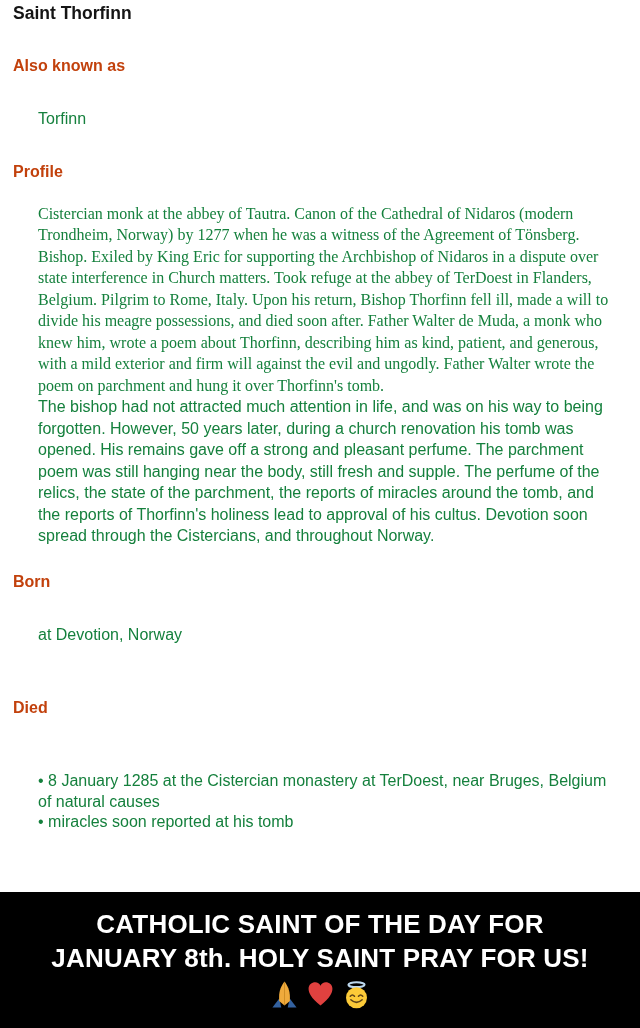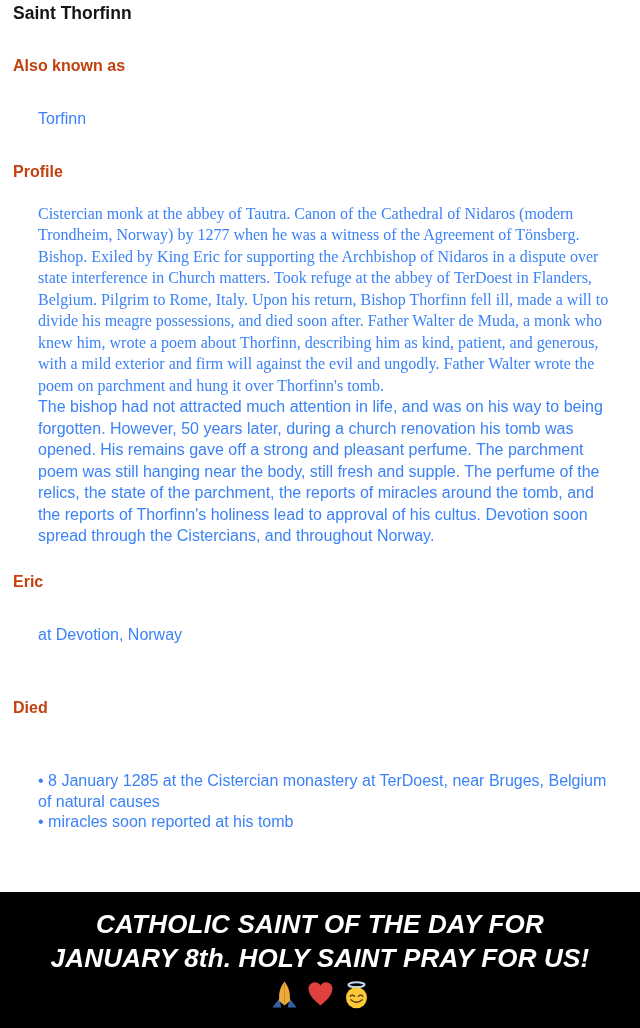--- a/index.html
+++ b/index.html
@@ -24,21 +24,21 @@
   }
   .sec-h {
     font-size: 16px;
     line-height: 22px;
     font-weight: 700;
     color: #c2410c;
   }
   .body-text {
     font-size: 16px;
     line-height: 21.5px;
-    color: #3b82f6;
+    color: #15803d;
   }
   .indent { margin-left: 25px; }
   .mt31 { margin-top: 31px; }
   .mt33 { margin-top: 20px; font-family: Liberation Serif, serif; }
   .mt13 { margin-top: 0; }
   .mt24 { margin-top: 24px; }
   .mt34 { margin-top: 52px; }
   .died-list div { line-height: 20.5px; }
   .banner {
     position: absolute;
@@ -51,21 +51,20 @@
     box-sizing: border-box;
     padding-top: 15px;
   }
   .banner-line {
     color: #ffffff;
     font-weight: 700;
     font-size: 26px;
     line-height: 34px;
     letter-spacing: 0.2px;
     white-space: nowrap;
-    font-style: italic;
   }
   .emoji-row {
     margin-top: 5px;
     display: flex;
     justify-content: center;
     align-items: center;
     gap: 7px;
   }
   .emoji { width: 29px; height: 29px; display: block; }
 </style>
@@ -76,21 +75,21 @@
 
   <h1 class="doc-title">Saint Thorfinn</h1>
 
   <div class="sec-h mt31">Also known as</div>
   <div class="body-text indent mt31">Torfinn</div>
 
   <div class="sec-h mt31">Profile</div>
   <div class="body-text indent mt33">Cistercian monk at the abbey of Tautra. Canon of the Cathedral of Nidaros (modern Trondheim, Norway) by 1277 when he was a witness of the Agreement of Tönsberg. Bishop. Exiled by King Eric for supporting the Archbishop of Nidaros in a dispute over state interference in Church matters. Took refuge at the abbey of TerDoest in Flanders, Belgium. Pilgrim to Rome, Italy. Upon his return, Bishop Thorfinn fell ill, made a will to divide his meagre possessions, and died soon after. Father Walter de Muda, a monk who knew him, wrote a poem about Thorfinn, describing him as kind, patient, and generous, with a mild exterior and firm will against the evil and ungodly. Father Walter wrote the poem on parchment and hung it over Thorfinn's tomb.</div>
   <div class="body-text indent mt13">The bishop had not attracted much attention in life, and was on his way to being forgotten. However, 50 years later, during a church renovation his tomb was opened. His remains gave off a strong and pleasant perfume. The parchment poem was still hanging near the body, still fresh and supple. The perfume of the relics, the state of the parchment, the reports of miracles around the tomb, and the reports of Thorfinn's holiness lead to approval of his cultus. Devotion soon spread through the Cistercians, and throughout Norway.</div>
 
-  <div class="sec-h mt24">Eric</div>
+  <div class="sec-h mt24">Born</div>
   <div class="body-text indent mt31">at Devotion, Norway</div>
 
   <div class="sec-h mt34">Died</div>
   <div class="body-text indent mt34 died-list">
     <div>• 8 January 1285 at the Cistercian monastery at TerDoest, near Bruges, Belgium of natural causes</div>
     <div>• miracles soon reported at his tomb</div>
   </div>
 
 </div>
 

